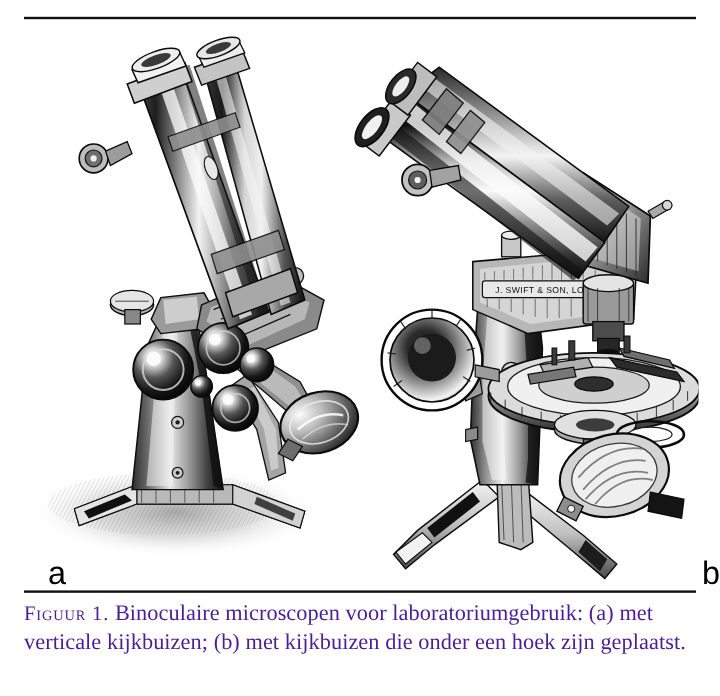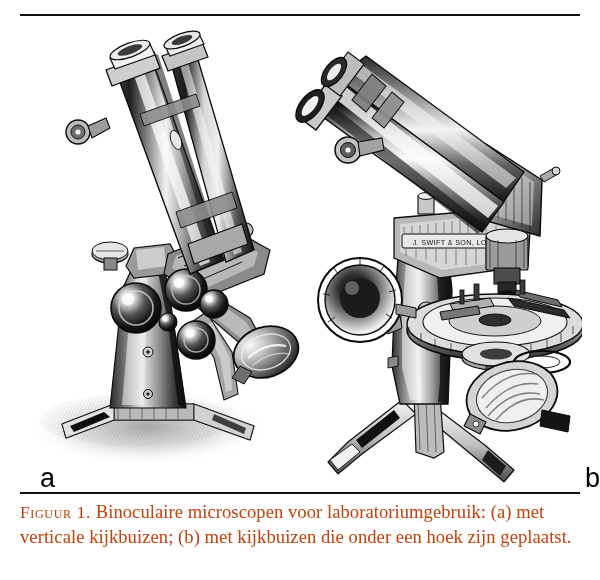--- a/index.html
+++ b/index.html
@@ -67,21 +67,21 @@
 
   
   #caption {
     position: absolute;
     left: 20px;
     top: 500px;
     width: 562px;
     font-family: "Liberation Serif", serif;
     font-size: 18.6px;
     line-height: 23.6px;
-    color: #c2410c;
+    color: #4c1d95;
     letter-spacing: 0.05px;
   }
   #caption-figure-number {
     font-variant: small-caps;
     font-size: 17.2px;
     letter-spacing: 0.7px;
   }
   #caption-body { }
 </style>
 </head>

